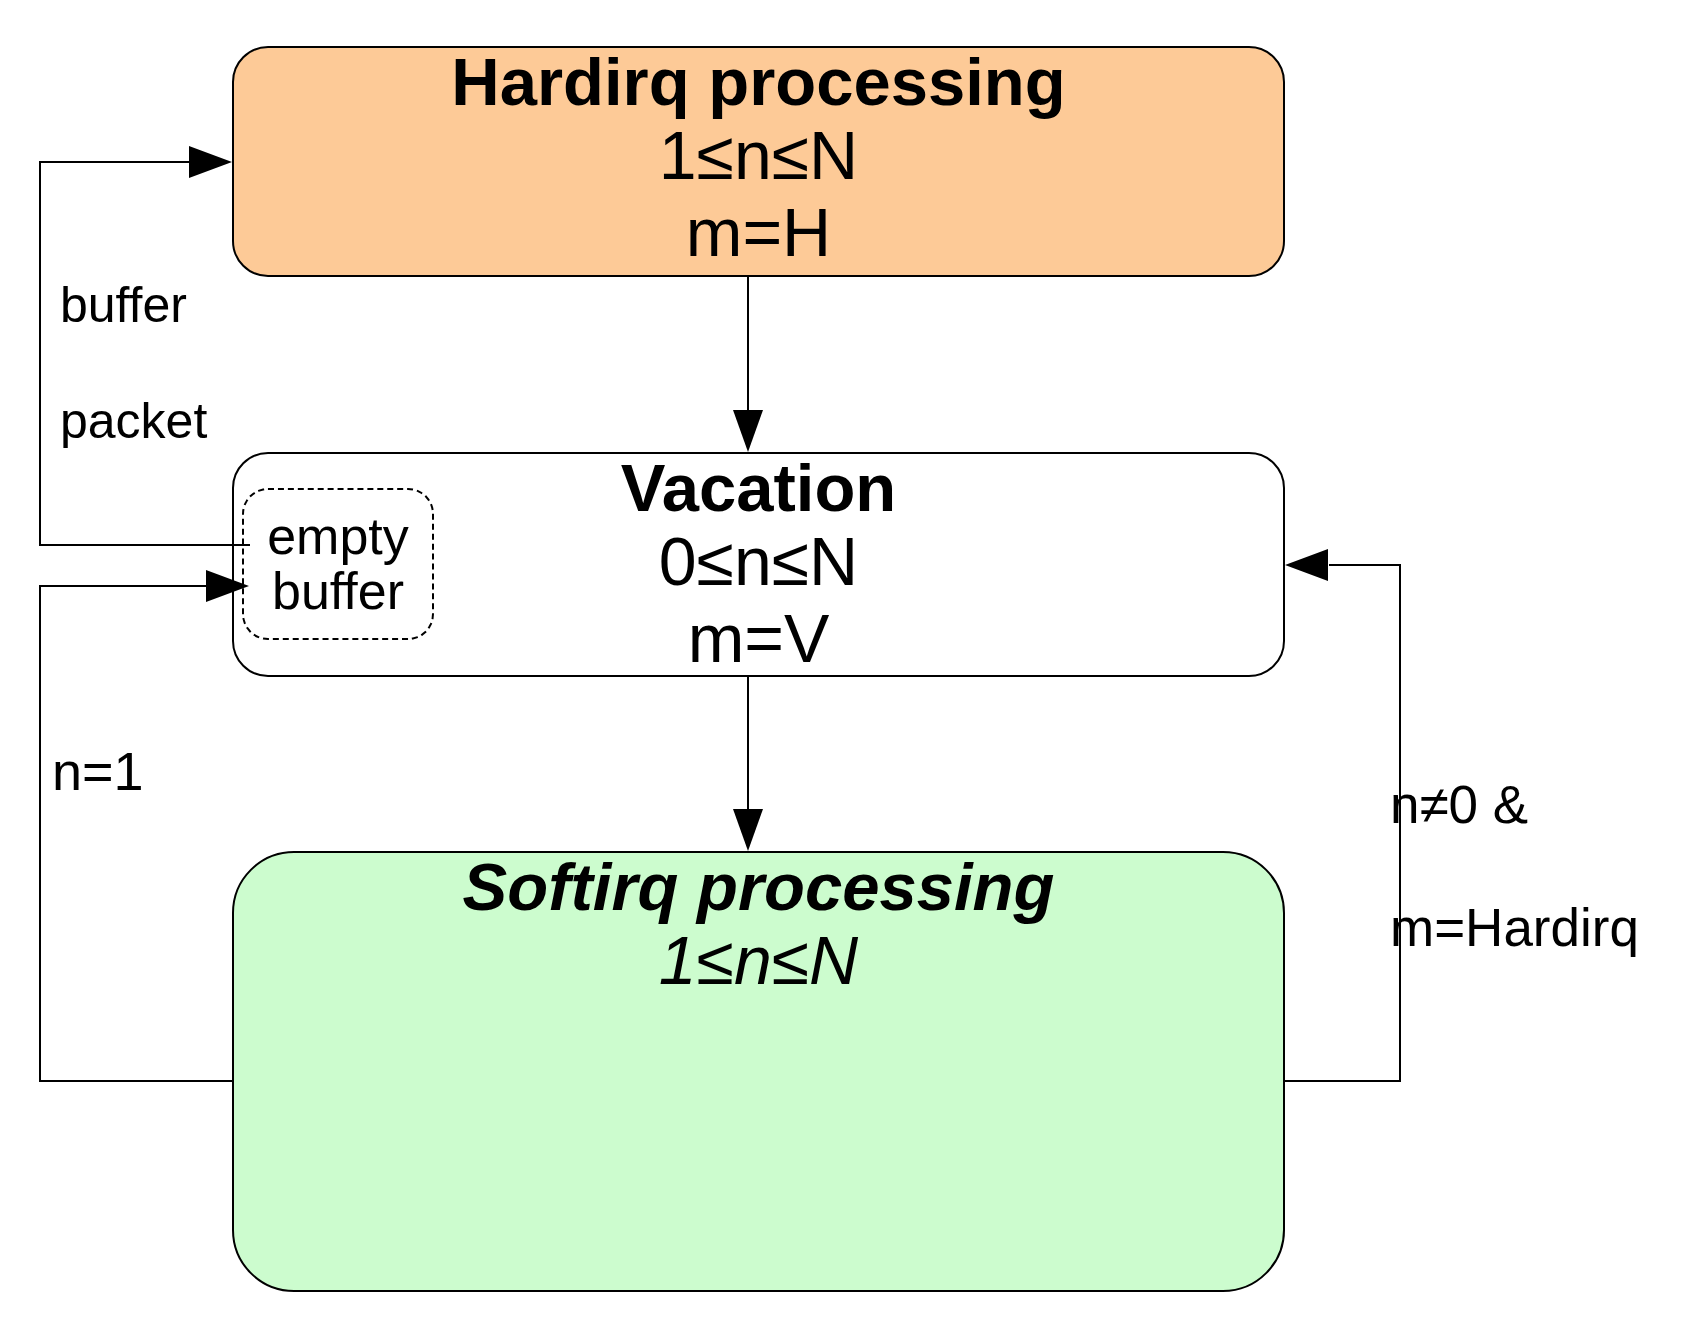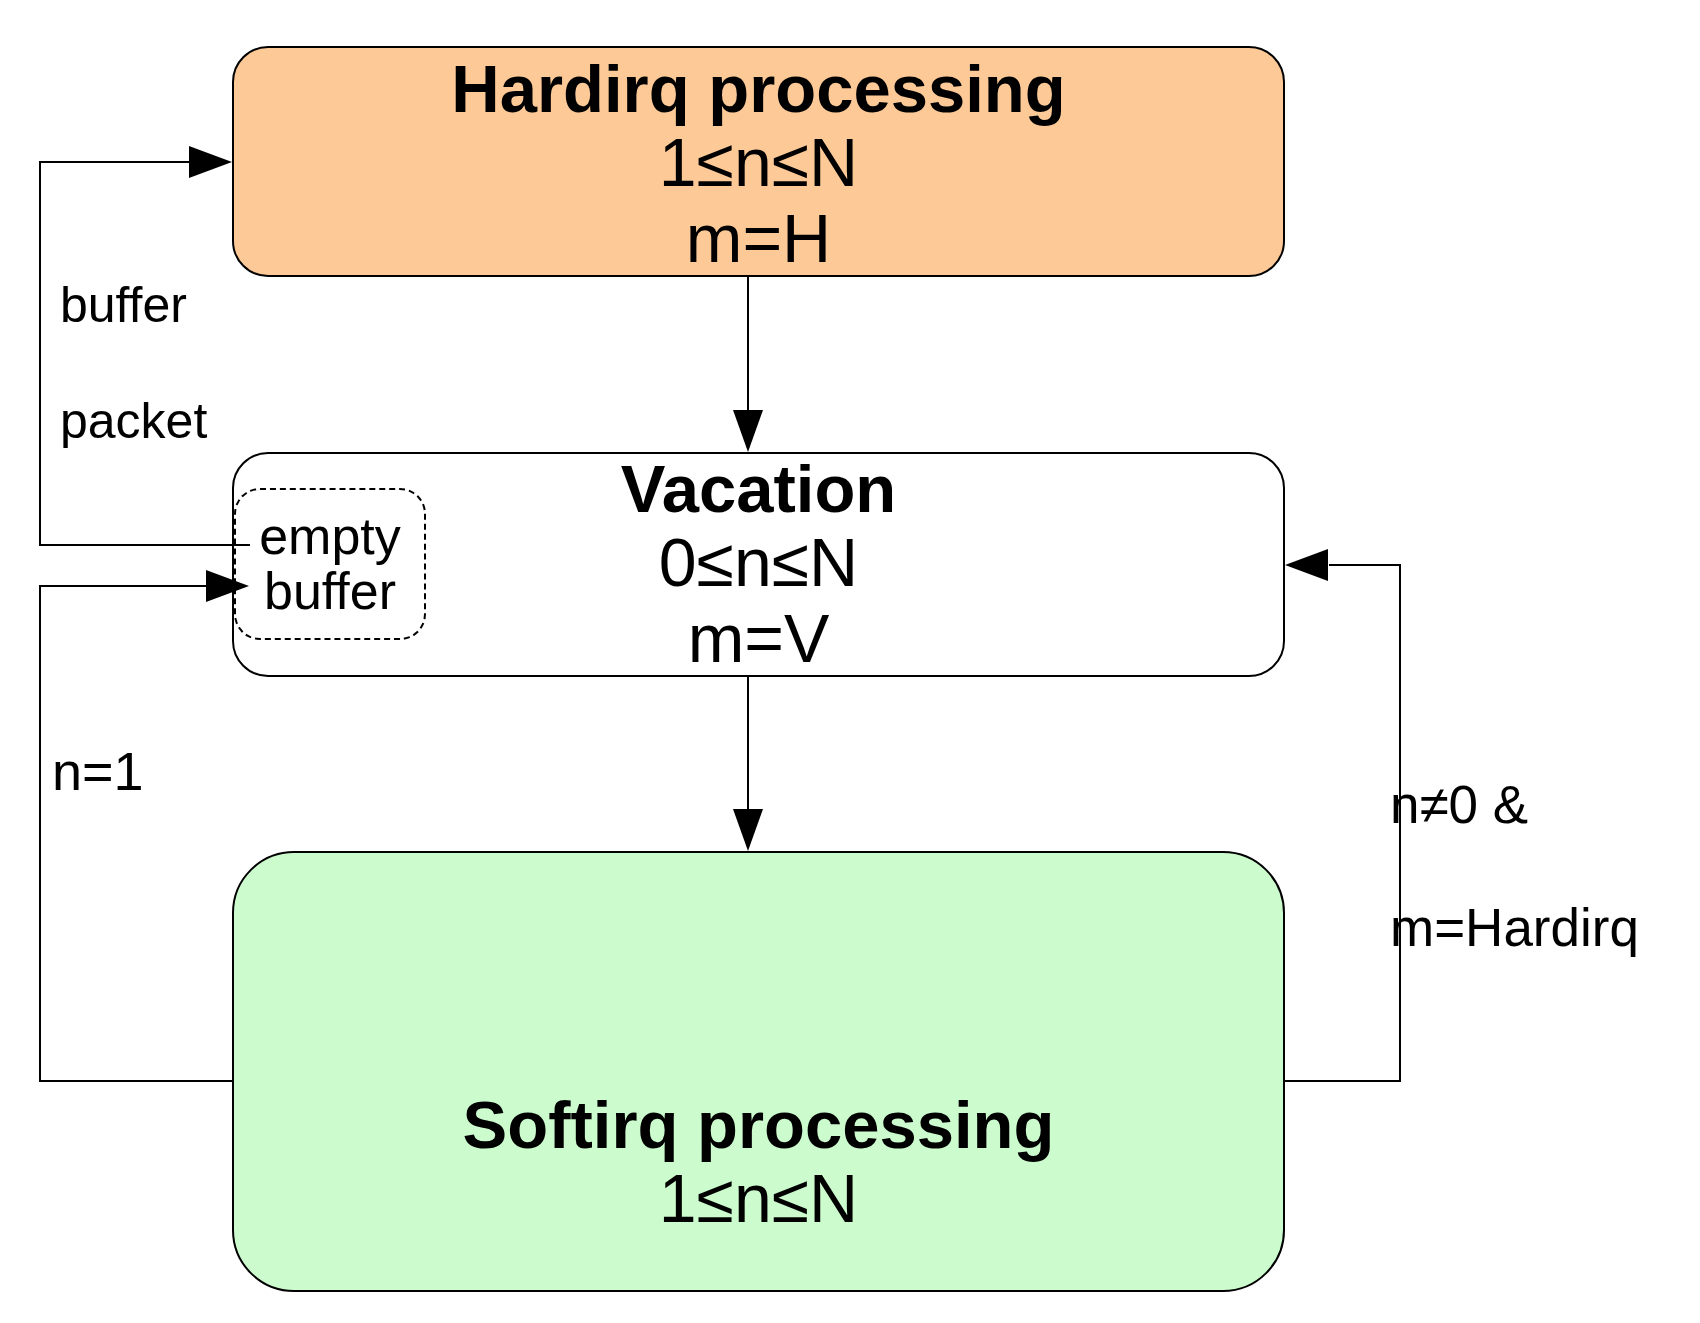--- a/index.html
+++ b/index.html
@@ -12,31 +12,31 @@
     color: #000000;
     overflow: hidden;
   }
   .node {
     position: absolute;
     box-sizing: border-box;
     border: 2px solid #000000;
     display: flex;
     flex-direction: column;
     align-items: center;
-    justify-content: flex-end;
+    justify-content: flex-start;
     text-align: center;
   }
   .node-hardirq { left: 232px; top: 46px;  width: 1053px; height: 231px; border-radius: 36px; }
   .node-vacation{ left: 232px; top: 452px; width: 1053px; height: 225px; border-radius: 36px; }
   .node-softirq { left: 232px; top: 851px; width: 1053px; height: 441px; border-radius: 62px; padding-bottom: 55px; }
   .node-title   { font-size: 67px; font-weight: bold; line-height: 1.0; white-space: nowrap; }
   .node-constraint { font-size: 68px; line-height: 1.07; white-space: nowrap; margin-top: 4px; }
   .empty-buffer {
     position: absolute;
-    left: 0; top: 34px;
+    left: 8px; top: 34px;
     width: 192px; height: 152px;
     box-sizing: border-box;
     border: 2px dashed #000000;
     border-radius: 26px;
     display: flex;
     flex-direction: column;
     align-items: center;
     justify-content: center;
     text-align: center;
   }
@@ -73,21 +73,21 @@
   <div class="node node-vacation" style="background-color: rgb(255, 255, 255);">
     <div class="empty-buffer">
       <div>empty</div>
       <div>buffer</div>
     </div>
     <div class="node-title">Vacation</div>
     <div class="node-constraint">0≤n≤N</div>
     <div class="node-constraint">m=V</div>
   </div>
 
-  <div class="node node-softirq" style="background-color: rgb(204, 252, 206);">
+  <div class="node node-softirq" style="background-color: rgb(204, 252, 206); font-style: italic;">
     <div class="node-title">Softirq processing</div>
     <div class="node-constraint">1≤n≤N</div>
   </div>
 
   <div class="edge-label label-first-packet"><span>buffer</span><br>
 <span>packet</span></div>
 
   <div class="edge-label label-n-zero"><span>n=1</span></div>
 
   <div class="edge-label label-budget"><span>n≠0 &amp;</span><br>

